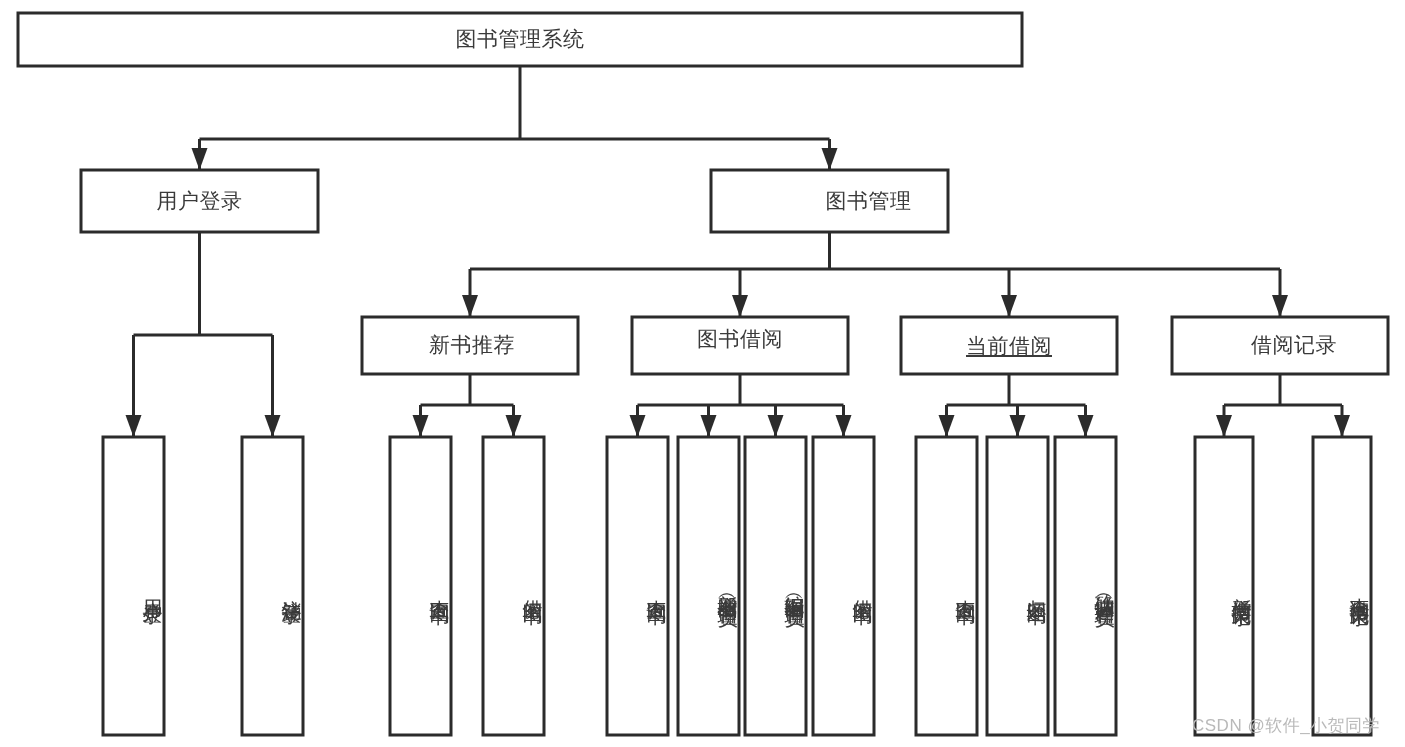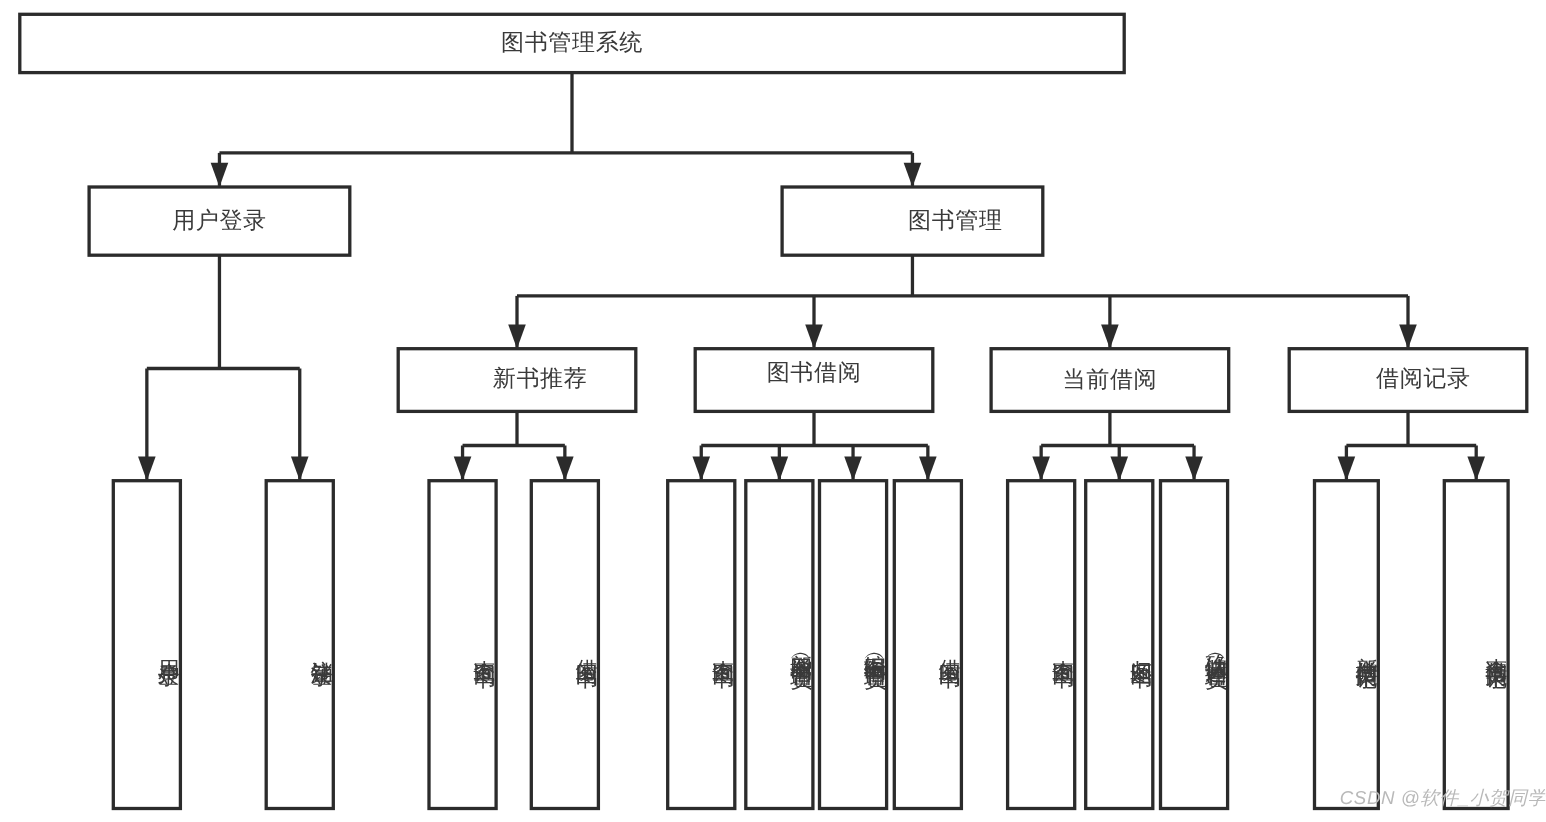--- a/index.html
+++ b/index.html
@@ -148,32 +148,32 @@
         <rect x="987" y="437" width="61" height="298" class="node-rect"></rect>
         <rect x="1055" y="437" width="61" height="298" class="node-rect"></rect>
         <rect x="1195" y="437" width="58" height="298" class="node-rect"></rect>
         <rect x="1313" y="437" width="58" height="298" class="node-rect"></rect>
       </g>
   </svg>
   <div id="label-layer">
       <div class="node-label" style="left: 18px; top: 13px; width: 1004px; height: 53px;">图书管理系统</div>
       <div class="node-label" style="left: 81px; top: 170px; width: 237px; height: 62px;">用户登录</div>
       <div class="node-label" style="left: 711px; top: 170px; width: 237px; height: 62px; padding-left: 39px;">图书管理</div>
-      <div class="node-label" style="left: 381px; top: 317px; width: 220px; height: 57px;">新书推荐</div>
+      <div class="node-label" style="left: 362px; top: 317px; width: 220px; height: 57px;">新书推荐</div>
       <div class="node-label" style="left: 632px; top: 317px; width: 216px; height: 44px;">图书借阅</div>
-      <div class="node-label" style="left: 901px; top: 317px; width: 216px; height: 59px;">当前借阅</div>
+      <div class="node-label" style="left: 901px; top: 317px; width: 216px; height: 59px; text-decoration: underline;">当前借阅</div>
       <div class="node-label" style="left: 1172px; top: 317px; width: 216px; height: 57px; margin-left: 14px;">借阅记录</div>
       <div class="node-label vertical" style="left: 103px; top: 437px; width: 61px; height: 298px;">用户登录</div>
       <div class="node-label vertical" style="left: 242px; top: 437px; width: 61px; height: 298px;">注销登录</div>
       <div class="node-label vertical" style="left: 390px; top: 437px; width: 61px; height: 298px;">查询图书</div>
       <div class="node-label vertical" style="left: 483px; top: 437px; width: 61px; height: 298px;">借阅图书</div>
       <div class="node-label vertical" style="left: 607px; top: 437px; width: 61px; height: 298px;">查询图书</div>
       <div class="node-label vertical" style="left: 678px; top: 437px; width: 61px; height: 298px;">新增图书（管理员）</div>
       <div class="node-label vertical" style="left: 745px; top: 437px; width: 61px; height: 298px;">编辑图书（管理员）</div>
       <div class="node-label vertical" style="left: 813px; top: 437px; width: 61px; height: 298px;">借阅图书</div>
       <div class="node-label vertical" style="left: 916px; top: 437px; width: 61px; height: 298px;">查询图书</div>
       <div class="node-label vertical" style="left: 987px; top: 437px; width: 61px; height: 298px;">归还图书</div>
       <div class="node-label vertical" style="left: 1055px; top: 437px; width: 61px; height: 298px;">确认归还（管理员）</div>
       <div class="node-label vertical" style="left: 1195px; top: 437px; width: 58px; height: 298px;">新增借阅记录</div>
       <div class="node-label vertical" style="left: 1313px; top: 437px; width: 58px; height: 298px;">查询借阅记录</div>
     </div>
-  <div class="watermark" style="left:1218px; top:714px;font-style:italic;">CSDN @软件_小贺同学</div>
+  <div class="watermark" style="left:1192px; top:714px;">CSDN @软件_小贺同学</div>
 </div>
 
 </body></html>

